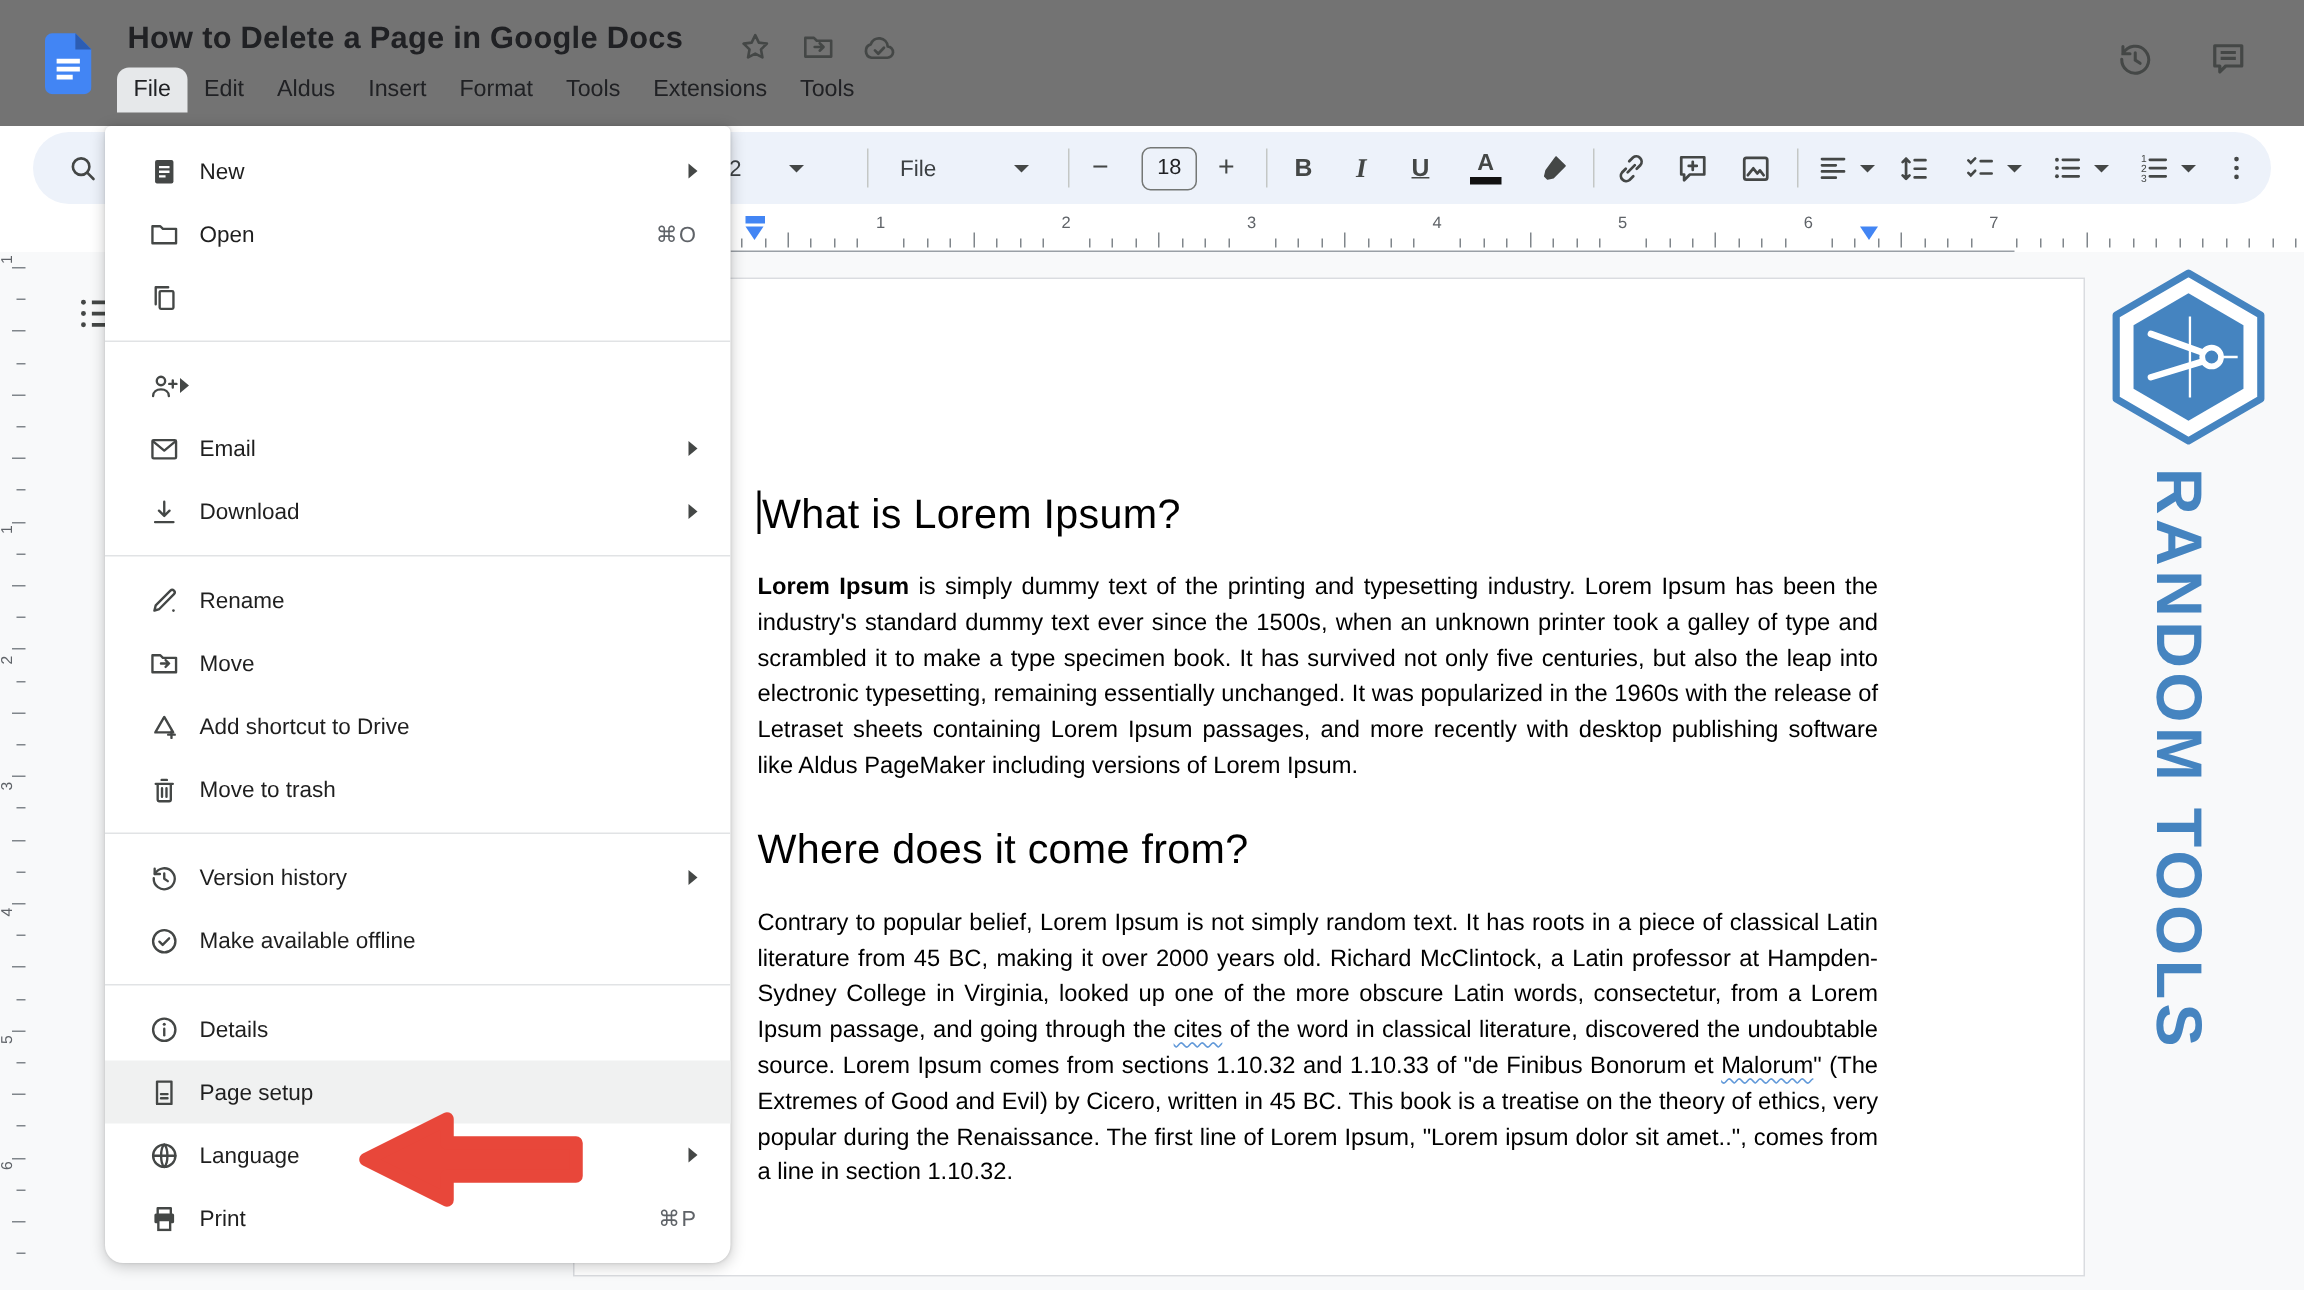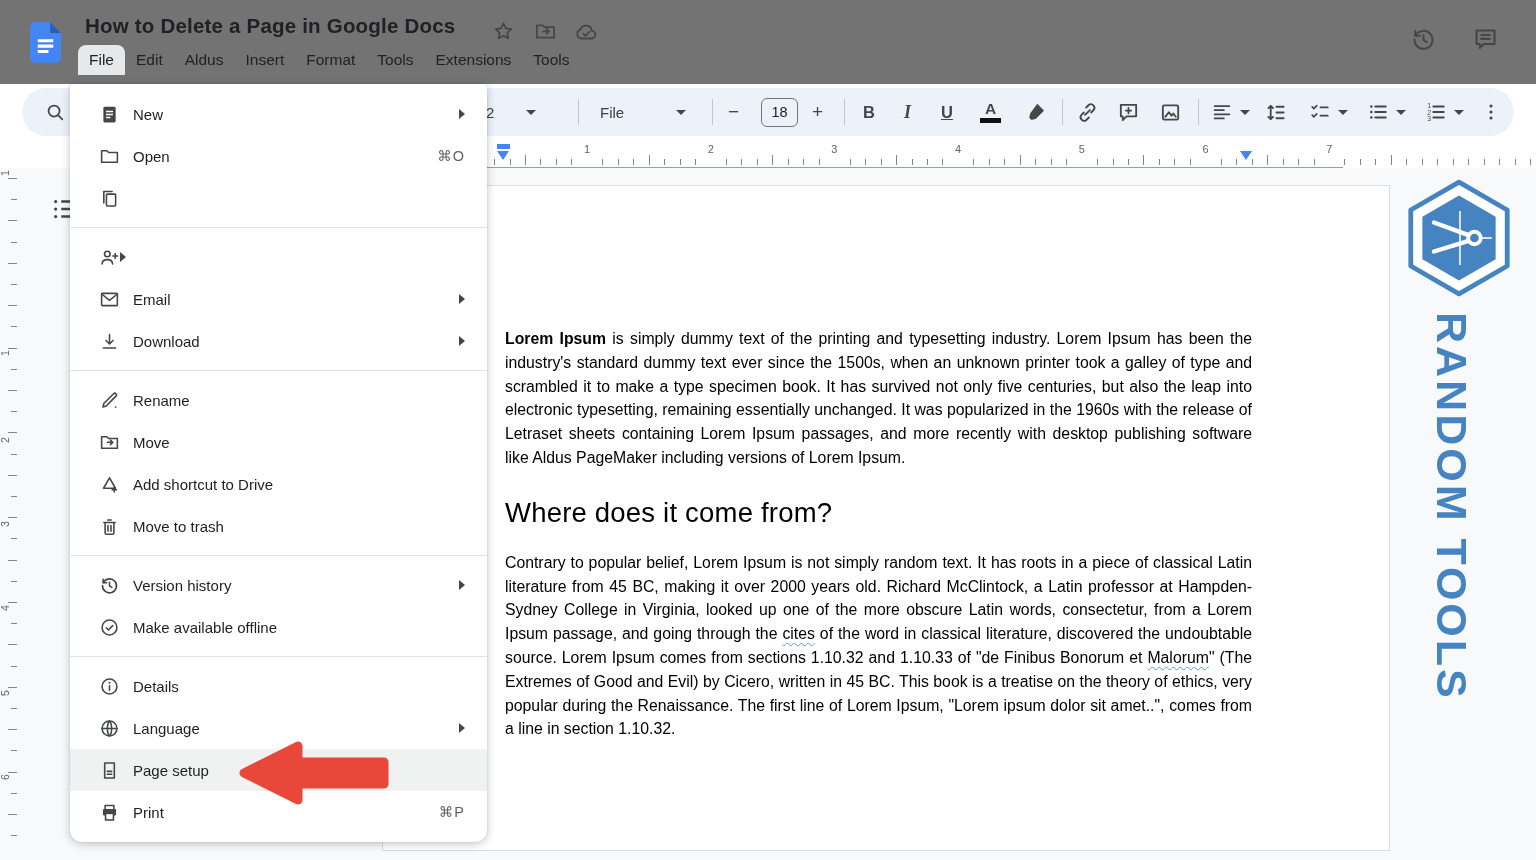--- a/index.html
+++ b/index.html
@@ -120,20 +120,21 @@
     <svg viewBox="0 0 24 24" width="30" height="30" fill="none" stroke="currentColor" stroke-width="2">
       <circle cx="4.5" cy="6" r="1.3" fill="currentColor" stroke="none"></circle>
       <circle cx="4.5" cy="12" r="1.3" fill="currentColor" stroke="none"></circle>
       <circle cx="4.5" cy="18" r="1.3" fill="currentColor" stroke="none"></circle>
       <path d="M9 6h11 M9 12h11 M9 18h11"></path>
     </svg>
   </div>
 
   <div class="page">
     <div class="doc-content">
+      <div class="doc-h1"><span class="text-caret"></span><span>What is Lorem Ipsum?</span></div>
       <div class="doc-para" id="para1"><b>Lorem Ipsum</b><span> is simply dummy text of the printing and typesetting industry. Lorem Ipsum has been the industry's standard dummy text ever since the 1500s, when an unknown printer took a galley of type and scrambled it to make a type specimen book. It has survived not only five centuries, but also the leap into electronic typesetting, remaining essentially unchanged. It was popularized in the 1960s with the release of Letraset sheets containing Lorem Ipsum passages, and more recently with desktop publishing software like Aldus PageMaker including versions of Lorem Ipsum.</span></div>
       <div class="doc-h2"><span>Where does it come from?</span></div>
       <div class="doc-para" id="para2"><span>Contrary to popular belief, Lorem Ipsum is not simply random text. It has roots in a piece of classical Latin literature from 45 BC, making it over 2000 years old. Richard McClintock, a Latin professor at Hampden-Sydney College in Virginia, looked up one of the more obscure Latin words, consectetur, from a Lorem Ipsum passage, and going through the </span><span class="wavy">cites</span><span> of the word in classical literature, discovered the undoubtable source. Lorem Ipsum comes from sections 1.10.32 and 1.10.33 of "de Finibus Bonorum et </span><span class="wavy">Malorum</span><span>" (The Extremes of Good and Evil) by Cicero, written in 45 BC. This book is a treatise on the theory of ethics, very popular during the Renaissance. The first line of Lorem Ipsum, "Lorem ipsum dolor sit amet..", comes from a line in section 1.10.32.</span></div>
     </div>
   </div>
 
   <div class="brand-hex">
     <svg viewBox="0 0 112 124" width="108" height="122">
       <polygon points="56,4 106,33 106,91 56,120 6,91 6,33" fill="#fff" stroke="#4584c0" stroke-width="5" stroke-linejoin="round"></polygon>
       <polygon points="56,18 94,40 94,84 56,106 18,84 18,40" fill="#4584c0" stroke-linejoin="round"></polygon>
@@ -497,38 +498,38 @@
       <div class="fm-row">
         <span class="fm-icon">
           <svg viewBox="0 0 24 24" width="21" height="21">
             <circle fill="none" stroke="#444746" stroke-width="1.8" stroke-linecap="round" stroke-linejoin="round" cx="12" cy="12" r="8.5"></circle>
             <path fill="none" stroke="#444746" stroke-width="1.8" stroke-linecap="round" stroke-linejoin="round" d="M12 11.2 v5"></path>
             <circle cx="12" cy="7.8" r="1.15" fill="#444746"></circle>
           </svg>
         </span>
         <span class="fm-label">Details</span>
       </div>
+      <div class="fm-row hl">
+        <span class="fm-icon">
+          <svg viewBox="0 0 24 24" width="21" height="21">
+            <path fill="none" stroke="#444746" stroke-width="1.8" stroke-linecap="round" stroke-linejoin="round" d="M6.5 3.5 h11 v17 h-11 z"></path>
+            <path fill="none" stroke="#444746" stroke-width="1.8" stroke-linecap="round" stroke-linejoin="round" d="M9.5 13 h5 M9.5 16.2 h5"></path>
+          </svg>
+        </span>
+        <span class="fm-label">Page setup</span>
+      </div>
       <div class="fm-row">
         <span class="fm-icon">
           <svg viewBox="0 0 24 24" width="21" height="21">
             <circle fill="none" stroke="#444746" stroke-width="1.8" stroke-linecap="round" stroke-linejoin="round" cx="12" cy="12" r="8.5"></circle>
             <path fill="none" stroke="#444746" stroke-width="1.8" stroke-linecap="round" stroke-linejoin="round" d="M3.5 12 h17 M12 3.5 c3.2 2.6 3.2 14.4 0 17 M12 3.5 c-3.2 2.6 -3.2 14.4 0 17"></path>
           </svg>
         </span>
         <span class="fm-label">Language</span>
         <span class="fm-sub"></span>
-      </div>
-      <div class="fm-row hl">
-        <span class="fm-icon">
-          <svg viewBox="0 0 24 24" width="21" height="21">
-            <path fill="none" stroke="#444746" stroke-width="1.8" stroke-linecap="round" stroke-linejoin="round" d="M6.5 3.5 h11 v17 h-11 z"></path>
-            <path fill="none" stroke="#444746" stroke-width="1.8" stroke-linecap="round" stroke-linejoin="round" d="M9.5 13 h5 M9.5 16.2 h5"></path>
-          </svg>
-        </span>
-        <span class="fm-label">Page setup</span>
       </div>
       <div class="fm-row">
         <span class="fm-icon">
           <svg viewBox="0 0 24 24" width="21" height="21">
             <path fill="none" stroke="#444746" stroke-width="1.8" stroke-linecap="round" stroke-linejoin="round" d="M7 8 V4 h10 v4"></path>
             <rect x="4.5" y="8" width="15" height="7.5" rx="1.2" fill="#444746"></rect>
             <rect x="7.5" y="13" width="9" height="7.5" fill="#fff" stroke="#444746" stroke-width="1.8"></rect>
           </svg>
         </span>
         <span class="fm-label">Print</span>

